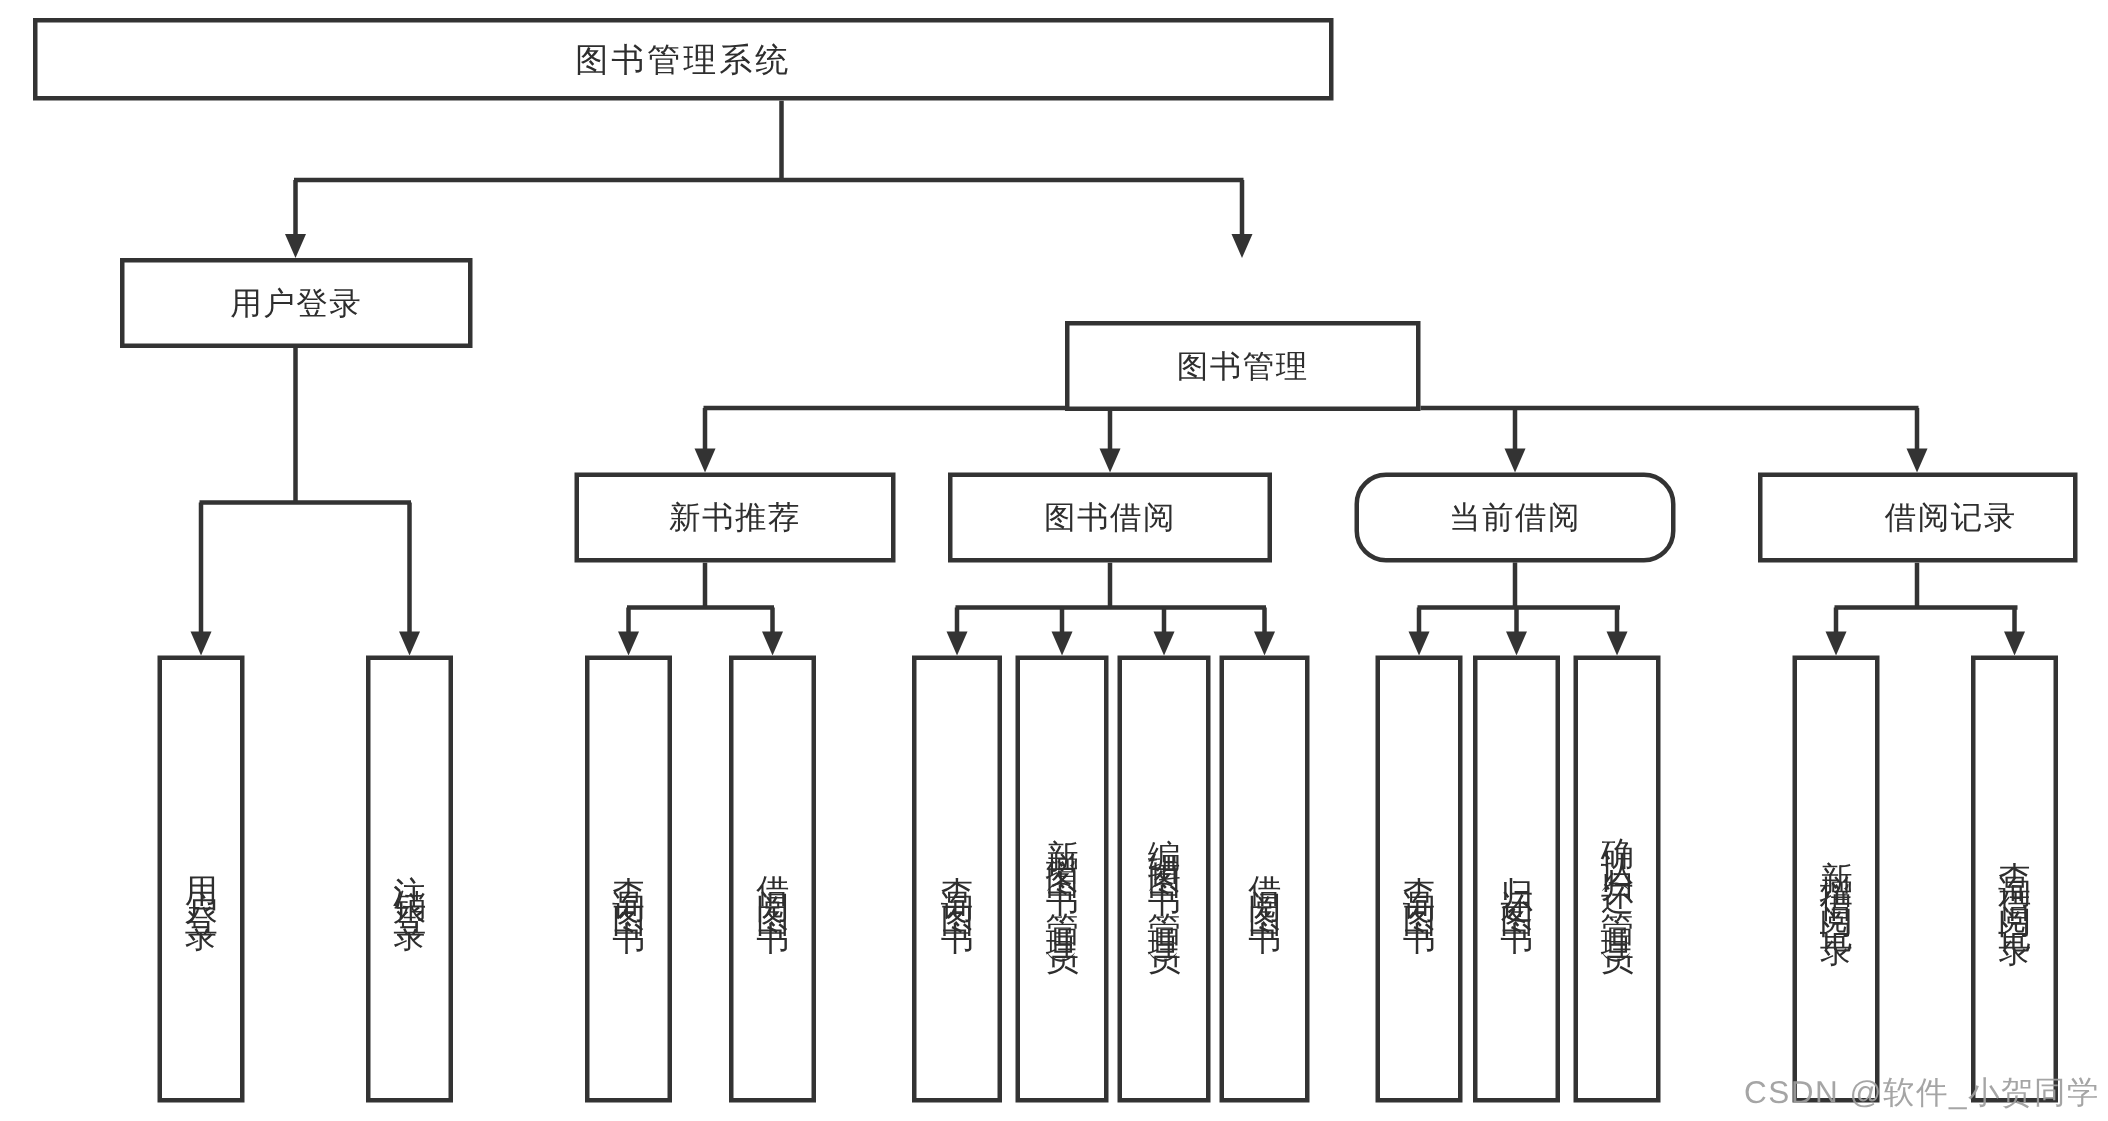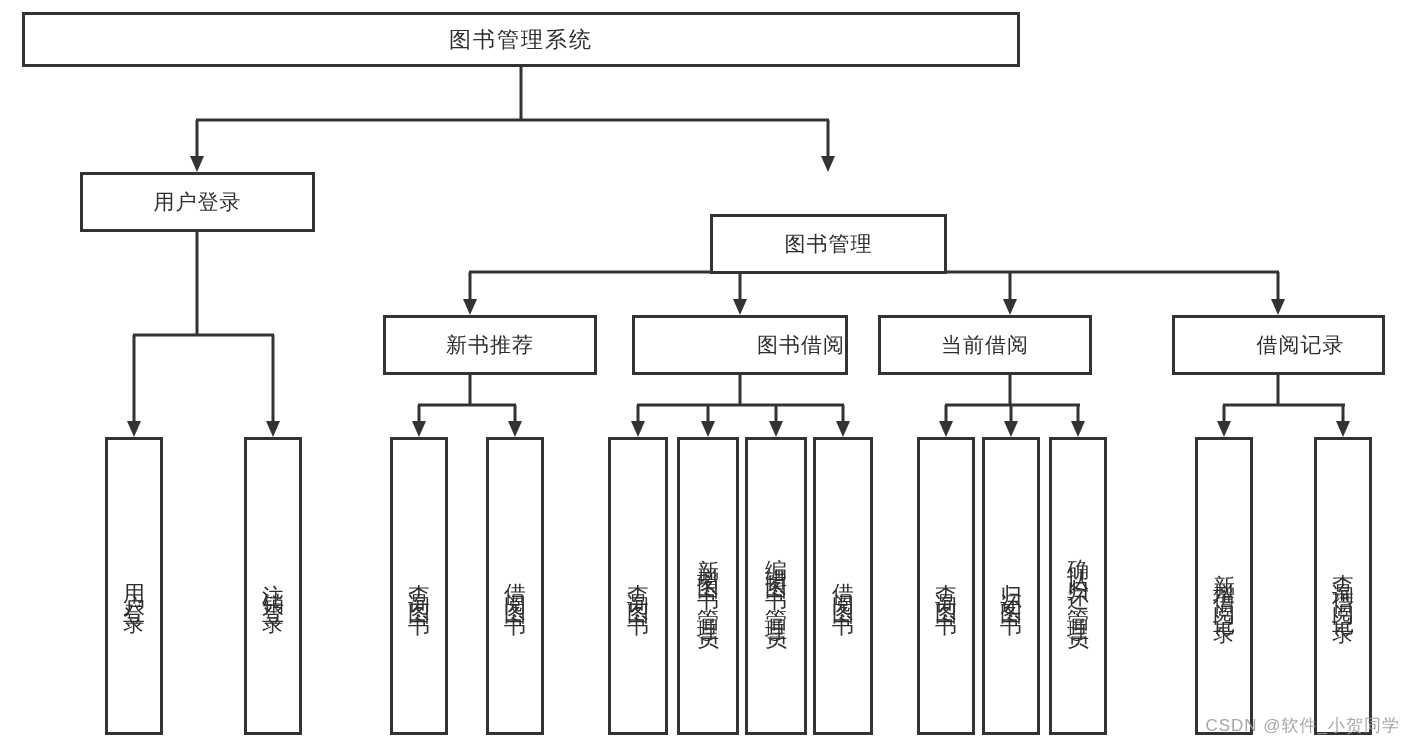--- a/index.html
+++ b/index.html
@@ -48,35 +48,35 @@
     text-orientation: mixed;
     letter-spacing: 10px;
     line-height: 1.1;
     white-space: nowrap;
   }
 
   .watermark {
     position: absolute;
     right: 5px;
     top: 714px;
-    font-size: 17px;
+    font-size: 21px;
     letter-spacing: 1px;
     color: var(--watermark);
     opacity: 0.92;
     z-index: 5;
     white-space: nowrap;
   }
 
   
-  .root-box   { left: 22px;  top: 12px;  width: 998px; height: 55px; }
+  .root-box   { left: 22px;  top: 12px;  width: 867px; height: 55px; }
   .l2-a       { left: 80px;  top: 172px; width: 235px; height: 60px; }
   .l2-b       { left: 710px; top: 172px; width: 237px; height: 60px; margin-top: 42px; }
   .l3-1       { left: 363px; top: 315px; width: 214px; height: 60px; margin-left: 20px; }
-  .l3-2       { left: 632px; top: 315px; width: 216px; height: 60px; justify-content: flex-end; }
-  .l3-3       { left: 878px; top: 315px; width: 214px; height: 60px; }
+  .l3-2       { left: 632px; top: 315px; width: 216px; height: 60px; }
+  .l3-3       { left: 903px; top: 315px; width: 214px; height: 60px; border-radius: 21px; }
   .l3-4       { left: 1172px;top: 315px; width: 213px; height: 60px; padding-left: 44px; }
 
   .leaf       { top: 437px; height: 298px; }
   .leaf-a1 { left: 105px;  width: 58px; }
   .leaf-a2 { left: 244px;  width: 58px; }
   .leaf-b1 { left: 390px;  width: 58px; }
   .leaf-b2 { left: 486px;  width: 58px; }
   .leaf-c1 { left: 608px;  width: 60px; }
   .leaf-c2 { left: 677px;  width: 62px; }
   .leaf-c3 { left: 745px;  width: 62px; }

